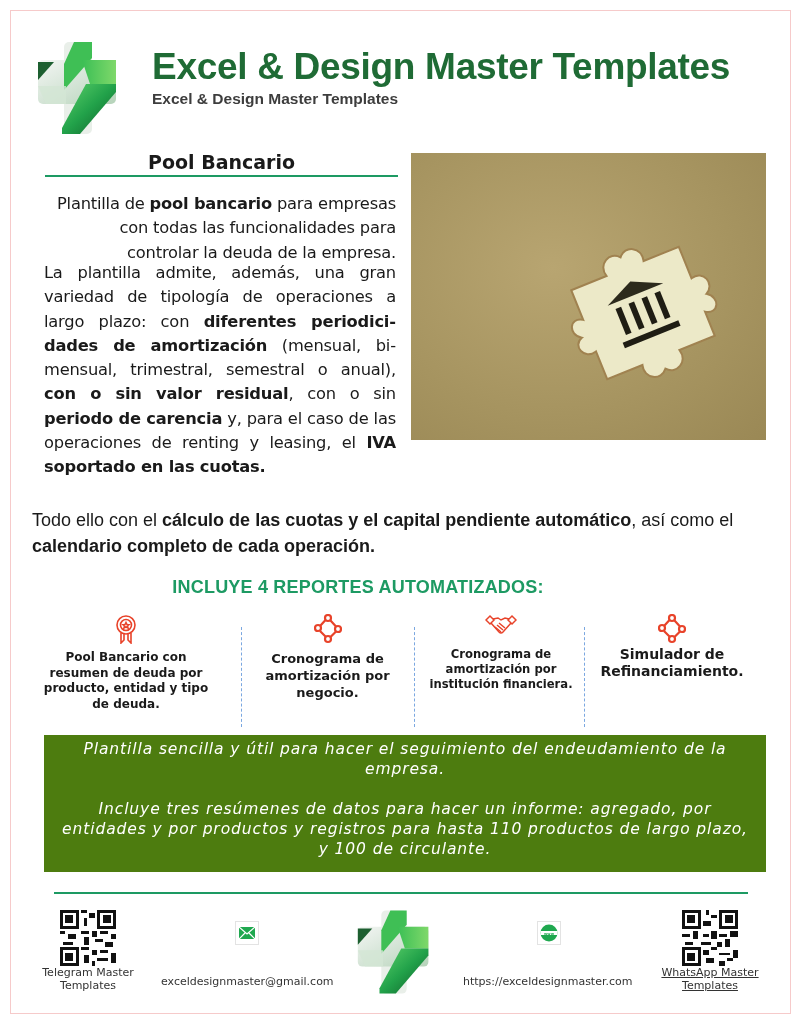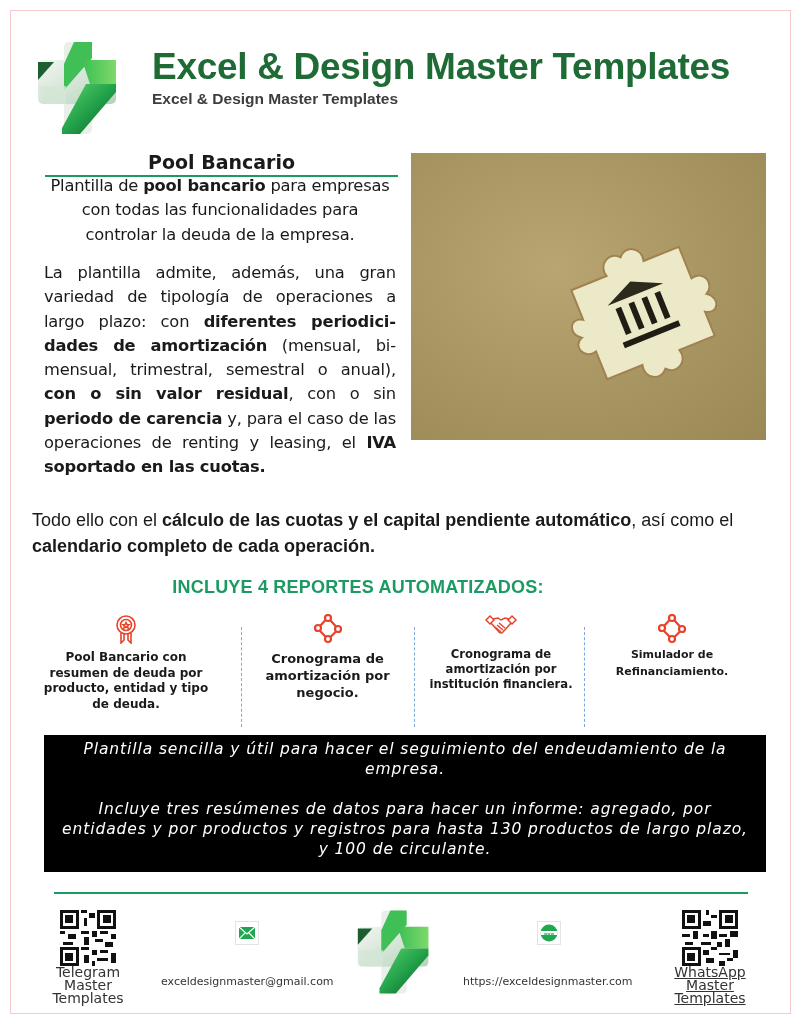--- a/index.html
+++ b/index.html
@@ -30,21 +30,21 @@
       font-family: "DejaVu Sans", sans-serif; font-weight: bold; font-size: 19px; color: #1a1a1a;
     }
     .section-rule { position: absolute; left: 45px; top: 175px; width: 353px; height: 2px; background: #1d9a63; }
 
     .para {
       position: absolute; left: 44px; width: 352px;
       font-family: "DejaVu Sans", sans-serif; font-size: 16.3px; line-height: 24.3px;
       color: #1a1a1a; text-align: justify; hyphens: manual; letter-spacing: -0.2px;
     }
     .para b { font-weight: bold; }
-    .p1 { top: 174px; text-align: center; }
+    .p1 { top: 192px; text-align: right; }
     .p2 { top: 261px; }
 
     .wide-para {
       position: absolute; left: 32px; top: 508px; width: 730px;
       font-family: "Liberation Sans", sans-serif; font-size: 18px; line-height: 25.5px; color: #1a1a1a;
     }
 
     
     .photo {
       position: absolute; left: 411px; top: 153px; width: 355px; height: 287px;
@@ -65,44 +65,44 @@
     }
     .report .ricon { display: block; margin: 0 auto; width: 28px; height: 30px; }
     .report .rlabel { display: block; }
     .r1 { left: 40px; width: 172px; }
     .r1 .rlabel { font-size: 12px; line-height: 15.5px; margin-top: 6px; }
     .r2 { left: 250px; width: 155px; }
     .r2 .rlabel { font-size: 13px; line-height: 17px; margin-top: 6px; }
     .r3 { left: 420px; width: 162px; }
     .r3 .rlabel { font-size: 11.6px; line-height: 15px; margin-top: 9px; }
     .r4 { left: 592px; width: 160px; }
-    .r4 .rlabel { font-size: 11px; line-height: 17px; margin-top: 2px; }
+    .r4 .rlabel { font-size: 14px; line-height: 17px; margin-top: 2px; }
 
     .vdash { position: absolute; top: 627px; width: 0; height: 100px; border-left: 1px dashed #7aa7e0; }
     .d1 { left: 241px; } .d2 { left: 414px; } .d3 { left: 584px; }
 
     
     .green-box {
       position: absolute; left: 44px; top: 735px; width: 722px; height: 137px;
-      background: #000000; color: #ffffff; text-align: center;
+      background: #4d7c0f; color: #ffffff; text-align: center;
       font-family: "DejaVu Sans", sans-serif; font-style: italic;
       font-size: 15.5px; line-height: 20px; letter-spacing: 0.9px;
       padding: 4px 14px 0 14px;
     }
     .green-box p { margin: 0; }
     .green-box .gap { height: 20px; }
 
     
     .footer-rule { position: absolute; left: 54px; top: 892px; width: 694px; height: 2px; background: #1d9a63; }
     .qr { position: absolute; width: 56px; height: 56px; background: #fff; }
     .qr-left { left: 60px; top: 910px; }
     .qr-right { left: 682px; top: 910px; }
     .footer-caption {
       position: absolute; text-align: center; font-family: "DejaVu Sans", sans-serif;
-      font-size: 14px; line-height: 13px; color: #333;
+      font-size: 11px; line-height: 13px; color: #333;
     }
     .cap-left { left: 30px; top: 966px; width: 116px; }
     .cap-right { left: 650px; top: 966px; width: 120px; text-decoration: underline; }
     .contact-icon {
       position: absolute; width: 24px; height: 24px; border: 1px solid #e3e3e3; background: #fff;
       display: flex; align-items: center; justify-content: center;
     }
     .mail-icon-box { left: 235px; top: 921px; }
     .web-icon-box { left: 537px; top: 921px; }
     .contact-text {
@@ -212,21 +212,21 @@
       <circle cx="24" cy="15" r="3"></circle>
       <circle cx="14" cy="25" r="3"></circle>
     <path d="M11.5 6 L6.5 11.5 M16.5 6.5 L22 12.5 M6 17 L11.5 22.5 M22 17.5 L16.5 23"></path>
   </svg>
   <span class="rlabel">Simulador de Refinanciamiento.</span>
 </div>
 
 <div class="green-box">
   <p>Plantilla sencilla y útil para hacer el seguimiento del endeudamiento de la empresa.</p>
   <div class="gap"></div>
-  <p>Incluye tres resúmenes de datos para hacer un informe: agregado, por entidades y por productos y registros para hasta 130 productos de largo plazo, y 100 de circulante.</p>
+  <p>Incluye tres resúmenes de datos para hacer un informe: agregado, por entidades y por productos y registros para hasta 110 productos de largo plazo, y 100 de circulante.</p>
 </div>
 
 <div class="footer-rule"></div>
 
 <svg class="qr qr-left" viewBox="0 0 21 21" shape-rendering="crispEdges">
   <rect width="21" height="21" fill="#fff"></rect>
   <g fill="#111">
     <rect x="0" y="0" width="7" height="7"></rect>
       <rect x="1" y="1" width="5" height="5" fill="#fff"></rect>
       <rect x="2" y="2" width="3" height="3"></rect>

